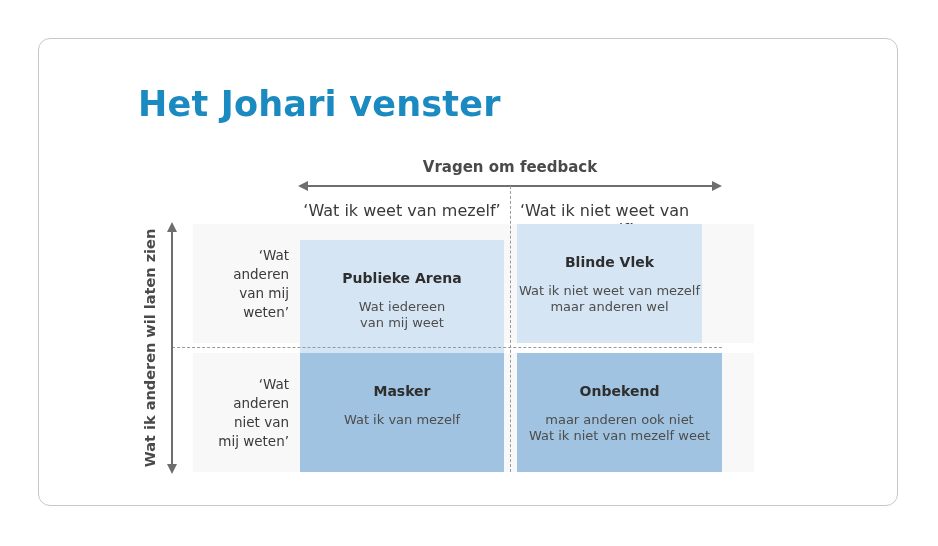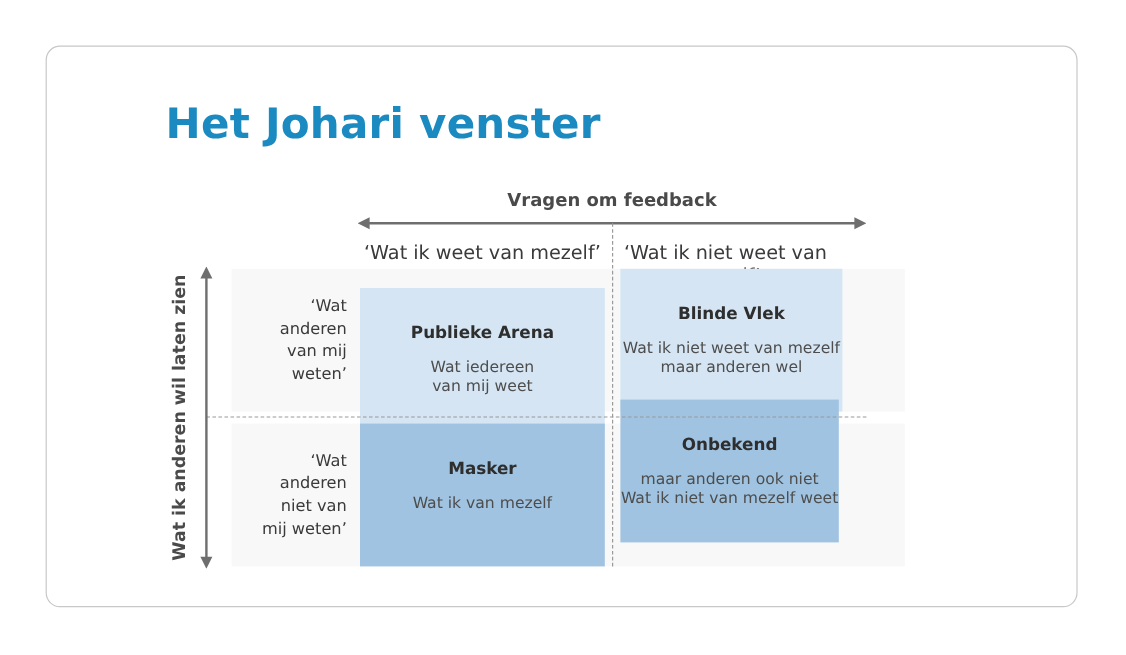--- a/index.html
+++ b/index.html
@@ -71,21 +71,21 @@
   </div>
 </div>
 
 <div class="cell dark" style="left:300px;top:353px;height:119px;">
   <div class="cell-title">Masker</div>
   <div class="cell-desc">
     <div>Wat ik van mezelf</div>
   </div>
 </div>
 
-<div class="cell dark" style="left:517px;top:333px;height:119px;width:182px;">
+<div class="cell dark" style="left:517px;top:353px;height:119px;width:205px;">
   <div class="cell-title">Onbekend</div>
   <div class="cell-desc">
     <div>maar anderen ook niet</div>
     <div>Wat ik niet van mezelf weet</div>
   </div>
 </div>
 
 <div class="v-divider"></div>
 <div class="h-divider"></div>
 

